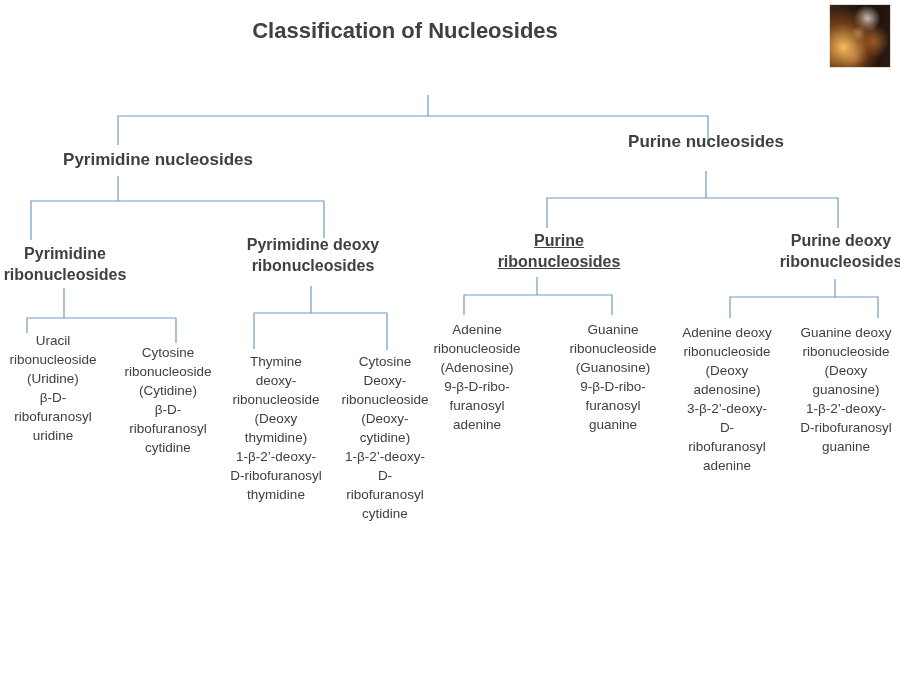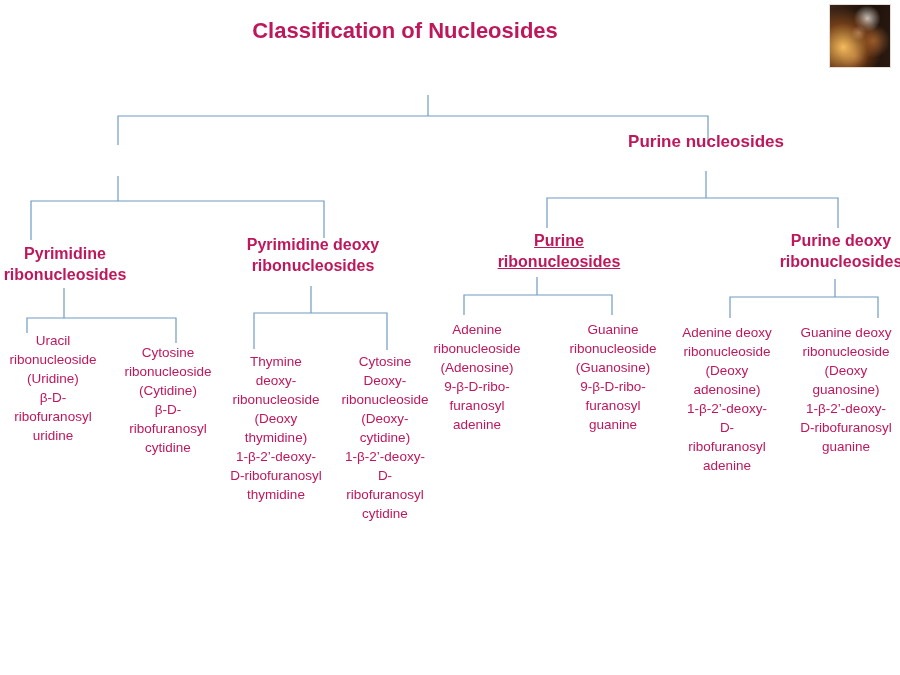--- a/index.html
+++ b/index.html
@@ -16,21 +16,21 @@
     width: 900px; height: 675px;
   }
   .connectors path {
     fill: none;
     stroke: var(--connector, #6f9bc4);
     stroke-width: 1.2;
   }
   .node {
     position: absolute;
     text-align: center;
-    color: #be185d;
+    color: #404040;
     white-space: pre-line;
   }
   .title-text { font-weight: bold; font-size: 22px; line-height: 24px; }
   .root-text  { font-weight: bold; font-size: 21px; line-height: 23px; }
   .lvl2 { font-weight: bold; font-size: 17px; line-height: 19px; }
   .lvl3 { font-weight: bold; font-size: 16px; line-height: 21px; }
   .leaf { font-size: 13.5px; line-height: 19px; }
   .photo {
     position: absolute; left: 830px; top: 5px;
     width: 60px; height: 62px;
@@ -62,20 +62,21 @@
     <path d="M706,171 V198 M547,228 V198 H838 V228"></path>
 
     <path d="M537,277 V295 M464,315 V295 H612 V315"></path>
 
     <path d="M835,279 V297 M730,318 V297 H878 V318"></path>
   </svg>
 
   <div class="node title-text" style="left:155px; top:19px; width:500px;">Classification of Nucleosides</div>
 
 
+  <div class="node lvl2" style="left:28px; top:150px; width:260px;">Pyrimidine nucleosides</div>
 
   <div class="node lvl2" style="left:576px; top:132px; width:260px;">Purine nucleosides</div>
 
   <div class="node lvl3" style="left:-20px; top:243px; width:170px;">Pyrimidine
 ribonucleosides</div>
 
   <div class="node lvl3" style="left:218px; top:234px; width:190px;">Pyrimidine deoxy
 ribonucleosides</div>
 
   <div class="node lvl3" style="left:469px; top:230px; width:180px;text-decoration:underline;">Purine
@@ -128,21 +129,21 @@
 ribonucleoside
 (Guanosine)
 9-β-D-ribo-
 furanosyl
 guanine</div>
 
   <div class="node leaf" style="left:667px; top:323px; width:120px;">Adenine deoxy
 ribonucleoside
 (Deoxy
 adenosine)
-1-β-2’-deoxy-
+3-β-2’-deoxy-
 D-
 ribofuranosyl
 adenine</div>
 
   <div class="node leaf" style="left:786px; top:323px; width:120px;">Guanine deoxy
 ribonucleoside
 (Deoxy
 guanosine)
 1-β-2’-deoxy-
 D-ribofuranosyl

